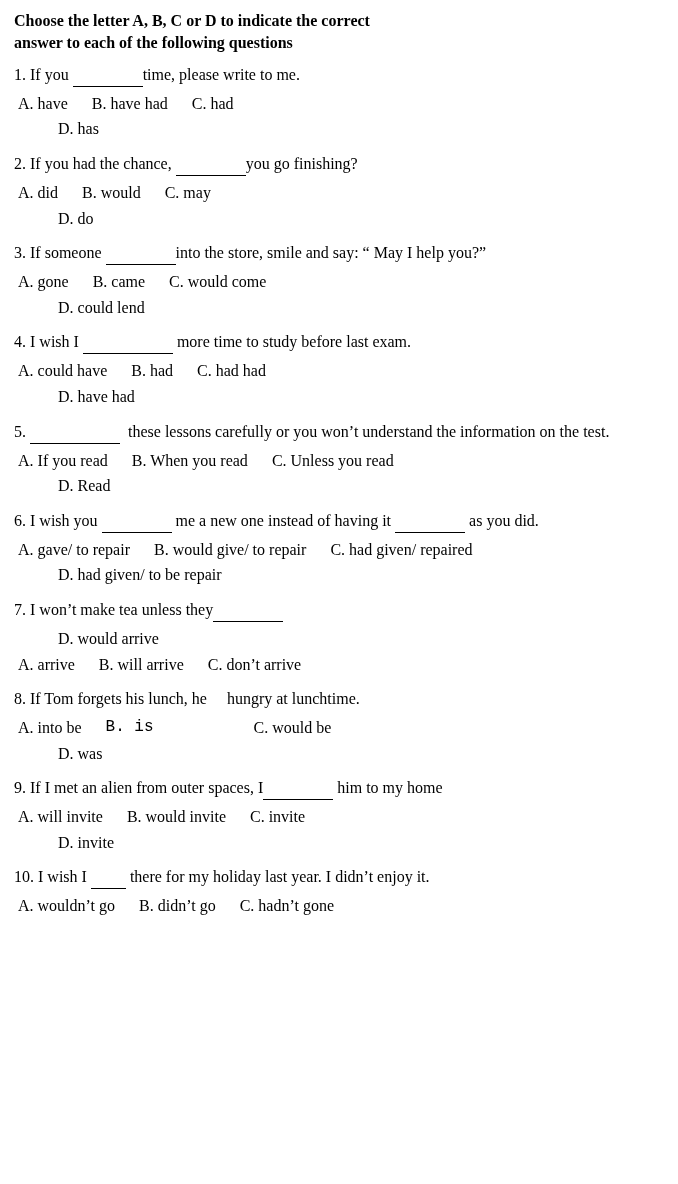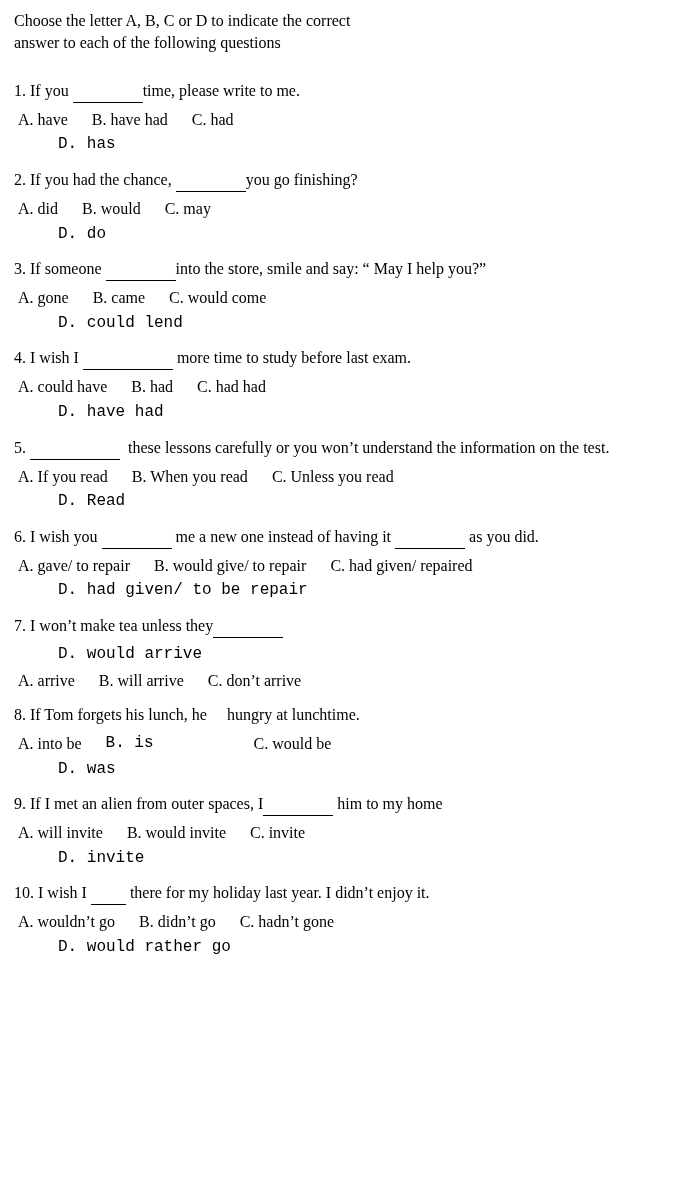--- a/index.html
+++ b/index.html
@@ -11,22 +11,22 @@
       background: #fff;
       font-family: 'Times New Roman', Times, serif;
       font-size: 16px;
       color: #000;
       width: 678px;
       min-height: 1184px;
       padding: 10px 14px;
       line-height: 1.5;
     }
     .title {
-      font-weight: normal;
-      margin-bottom: 24px;
+      font-weight: bold;
+      margin-bottom: 8px;
       line-height: 1.4;
     }
     .question-block {
       margin-bottom: 10px;
     }
     .question-text {
       margin-bottom: 4px;
       line-height: 1.5;
     }
     .blank {
@@ -47,21 +47,20 @@
       gap: 16px 0;
       padding-left: 4px;
       line-height: 1.6;
     }
     .option {
       margin-right: 24px;
       white-space: nowrap;
     }
     .option-d {
       padding-left: 40px;
-      font-family: Liberation Mono, monospace;
     }
   </style>
 </head>
 <body>
 
 <div class="title">
   <span>Choose the letter A, B, C or D  to indicate the correct</span><br>
   <span>answer to each of the following questions</span>
 </div>
 
@@ -193,16 +192,13 @@
 
 <div class="question-block">
   <div class="question-text">
     10. I wish I <span class="blank" style="min-width:35px;"></span> there for my holiday last year. I didn’t enjoy it.
   </div>
   <div class="options-row">
     <span class="option">A. wouldn’t go</span>
     <span class="option">B. didn’t go</span>
     <span class="option">C. hadn’t gone</span>
   </div>
-  <div class="options-row">
-    <span class="option option-d">D. would rather go</span>
-  </div>
 </div>
 
 </body></html>

